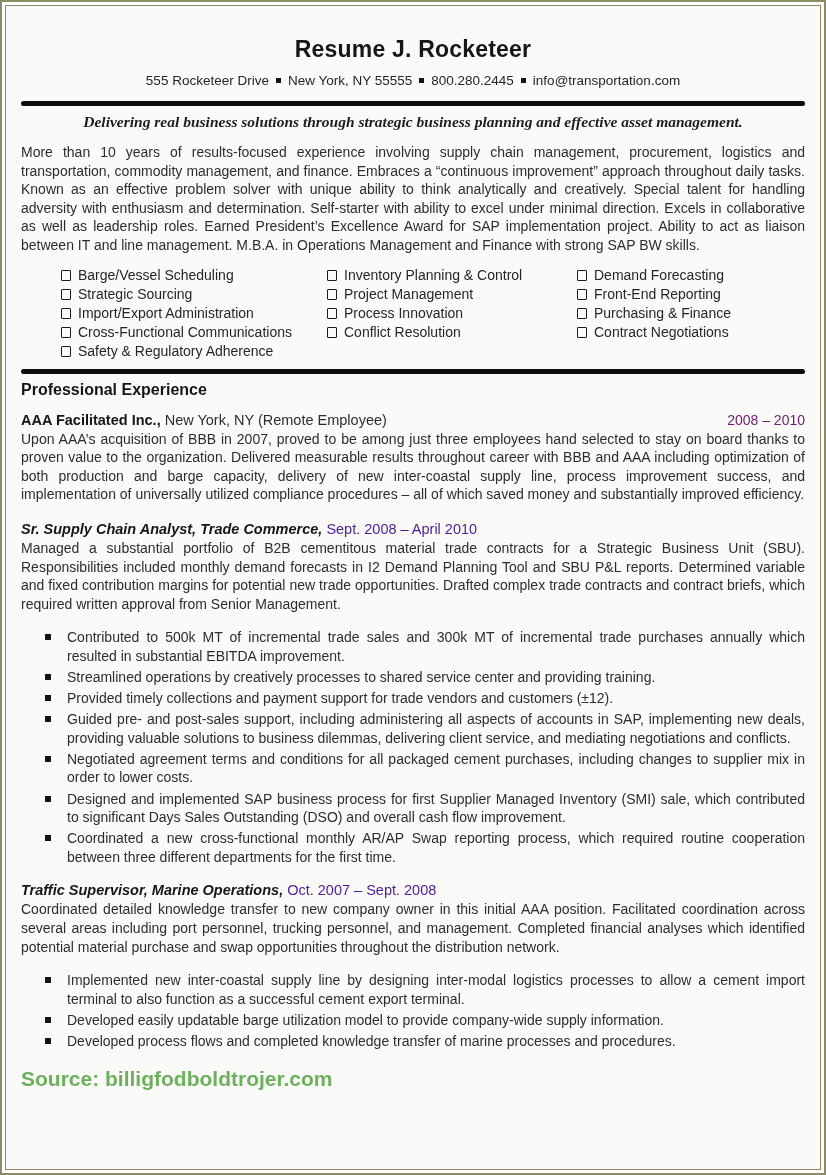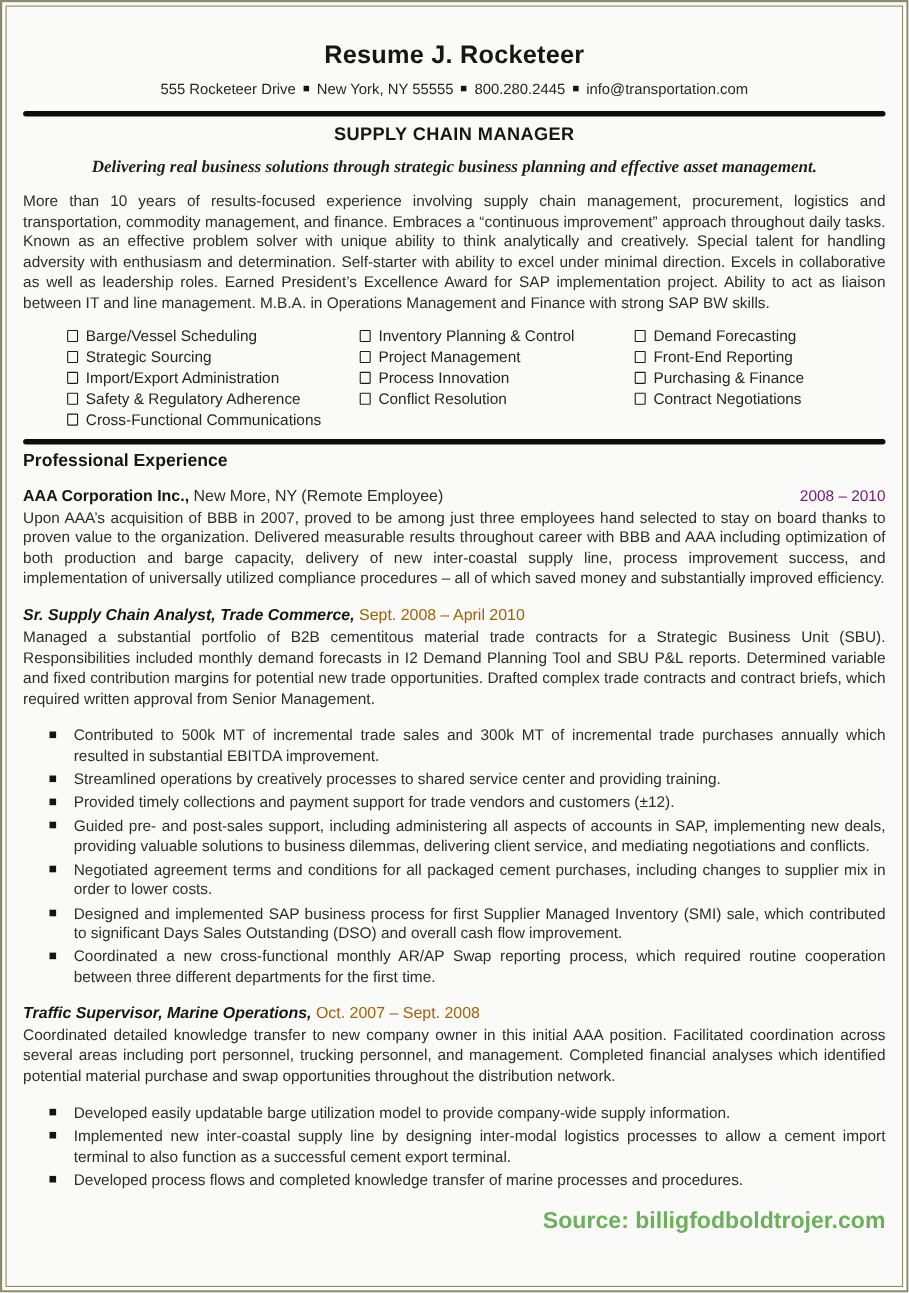--- a/index.html
+++ b/index.html
@@ -121,21 +121,21 @@
   }
   .bold{font-weight:bold;color:#161616;}
   .company-dates{font-size:14px;color:#701a75;}
   .company-summary{margin-bottom:17px;}
   .role-title{
     font-size:14.5px;
     margin:0 0 2px 0;
     color:#161616;
   }
   .bi{font-weight:bold;font-style:italic;}
-  .role-dates{font-weight:normal;color:#a16207;margin-left:4px;}
+  .role-dates{font-weight:normal;color:#4c1d95;margin-left:4px;}
   .role-desc{margin-bottom:15px;}
   ul.bullets{
     list-style:none;
     margin:0 0 16px 0;
     padding:0 0 0 24px;
   }
   ul.bullets li{
     display:flex;
     margin-bottom:2.5px;
   }
@@ -146,41 +146,40 @@
     margin:6px 16px 0 0;
   }
   ul.bullets .btext{
     flex:1 1 auto;
     text-align:justify;
     font-size:14px;
     line-height:18.6px;
   }
   .source{
     margin-top:8px;
-    text-align:right;
+    text-align:left;
     font-size:21px;
     font-weight:bold;
     color:#6cb05c;
   }
 </style>
 </head>
 <body>
 
 <div class="frame-outer">
   <div class="frame-inner">
 
     <h1 class="name">Resume J. Rocketeer</h1>
 
     <div class="contact">
       <span>555 Rocketeer Drive</span><span class="sep-sq"></span><span>New York, NY 55555</span><span class="sep-sq"></span><span>800.280.2445</span><span class="sep-sq"></span><span>info@transportation.com</span>
     </div>
 
     <div class="bar"></div>
 
-    <h2 class="doc-title">SUPPLY CHAIN MANAGER</h2>
 
     <p class="tagline">Delivering real business solutions through strategic business planning and effective asset management.</p>
 
     <p class="just summary">More than 10 years of results-focused experience involving supply chain management, procurement, logistics and transportation, commodity management, and finance. Embraces a “continuous improvement” approach throughout daily tasks. Known as an effective problem solver with unique ability to think analytically and creatively. Special talent for handling adversity with enthusiasm and determination. Self-starter with ability to excel under minimal direction. Excels in collaborative as well as leadership roles. Earned President’s Excellence Award for SAP implementation project. Ability to act as liaison between IT and line management. M.B.A. in Operations Management and Finance with strong SAP BW skills.</p>
 
     <div class="skills">
       <div class="skill-col c1">
         <div class="skill-item">
             <span class="cb"></span>
             <span>Barge/Vessel Scheduling</span>
@@ -188,25 +187,25 @@
         <div class="skill-item">
             <span class="cb"></span>
             <span>Strategic Sourcing</span>
           </div>
         <div class="skill-item">
             <span class="cb"></span>
             <span>Import/Export Administration</span>
           </div>
         <div class="skill-item">
             <span class="cb"></span>
+            <span>Cross-Functional Communications</span>
+          </div>
+        <div class="skill-item">
+            <span class="cb"></span>
             <span>Safety &amp; Regulatory Adherence</span>
-          </div>
-        <div class="skill-item">
-            <span class="cb"></span>
-            <span>Cross-Functional Communications</span>
           </div>
       </div>
       <div class="skill-col c2">
         <div class="skill-item">
             <span class="cb"></span>
             <span>Inventory Planning &amp; Control</span>
           </div>
         <div class="skill-item">
             <span class="cb"></span>
             <span>Project Management</span>
@@ -238,21 +237,21 @@
             <span>Contract Negotiations</span>
           </div>
       </div>
     </div>
 
     <div class="bar"></div>
 
     <h3 class="exp-heading">Professional Experience</h3>
 
     <div class="company-row">
-      <div><span class="bold">AAA Corporation Inc., </span><span>New More, NY (Remote Employee)</span></div>
+      <div><span class="bold">AAA Facilitated Inc., </span><span>New York, NY (Remote Employee)</span></div>
       <div class="company-dates">2008 – 2010</div>
     </div>
 
     <p class="just company-summary">Upon AAA’s acquisition of BBB in 2007, proved to be among just three employees hand selected to stay on board thanks to proven value to the organization. Delivered measurable results throughout career with BBB and AAA including optimization of both production and barge capacity, delivery of new inter-coastal supply line, process improvement success, and implementation of universally utilized compliance procedures – all of which saved money and substantially improved efficiency.</p>
 
     <div class="role">
       <div class="role-title"><span class="bi">Sr. Supply Chain Analyst, Trade Commerce,</span><span class="role-dates">Sept. 2008 – April 2010</span></div>
       <p class="just role-desc">Managed a substantial portfolio of B2B cementitous material trade contracts for a Strategic Business Unit (SBU). Responsibilities included monthly demand forecasts in I2 Demand Planning Tool and SBU P&amp;L reports. Determined variable and fixed contribution margins for potential new trade opportunities. Drafted complex trade contracts and contract briefs, which required written approval from Senior Management.</p>
       <ul class="bullets">
         <li>
@@ -285,25 +284,25 @@
           </li>
       </ul>
     </div>
 
     <div class="role">
       <div class="role-title"><span class="bi">Traffic Supervisor, Marine Operations,</span><span class="role-dates">Oct. 2007 – Sept. 2008</span></div>
       <p class="just role-desc">Coordinated detailed knowledge transfer to new company owner in this initial AAA position. Facilitated coordination across several areas including port personnel, trucking personnel, and management. Completed financial analyses which identified potential material purchase and swap opportunities throughout the distribution network.</p>
       <ul class="bullets">
         <li>
             <span class="bullet-sq"></span>
+            <span class="btext">Implemented new inter-coastal supply line by designing inter-modal logistics processes to allow a cement import terminal to also function as a successful cement export terminal.</span>
+          </li>
+        <li>
+            <span class="bullet-sq"></span>
             <span class="btext">Developed easily updatable barge utilization model to provide company-wide supply information.</span>
-          </li>
-        <li>
-            <span class="bullet-sq"></span>
-            <span class="btext">Implemented new inter-coastal supply line by designing inter-modal logistics processes to allow a cement import terminal to also function as a successful cement export terminal.</span>
           </li>
         <li>
             <span class="bullet-sq"></span>
             <span class="btext">Developed process flows and completed knowledge transfer of marine processes and procedures.</span>
           </li>
       </ul>
     </div>
 
     <div class="source">Source: billigfodboldtrojer.com</div>
 

